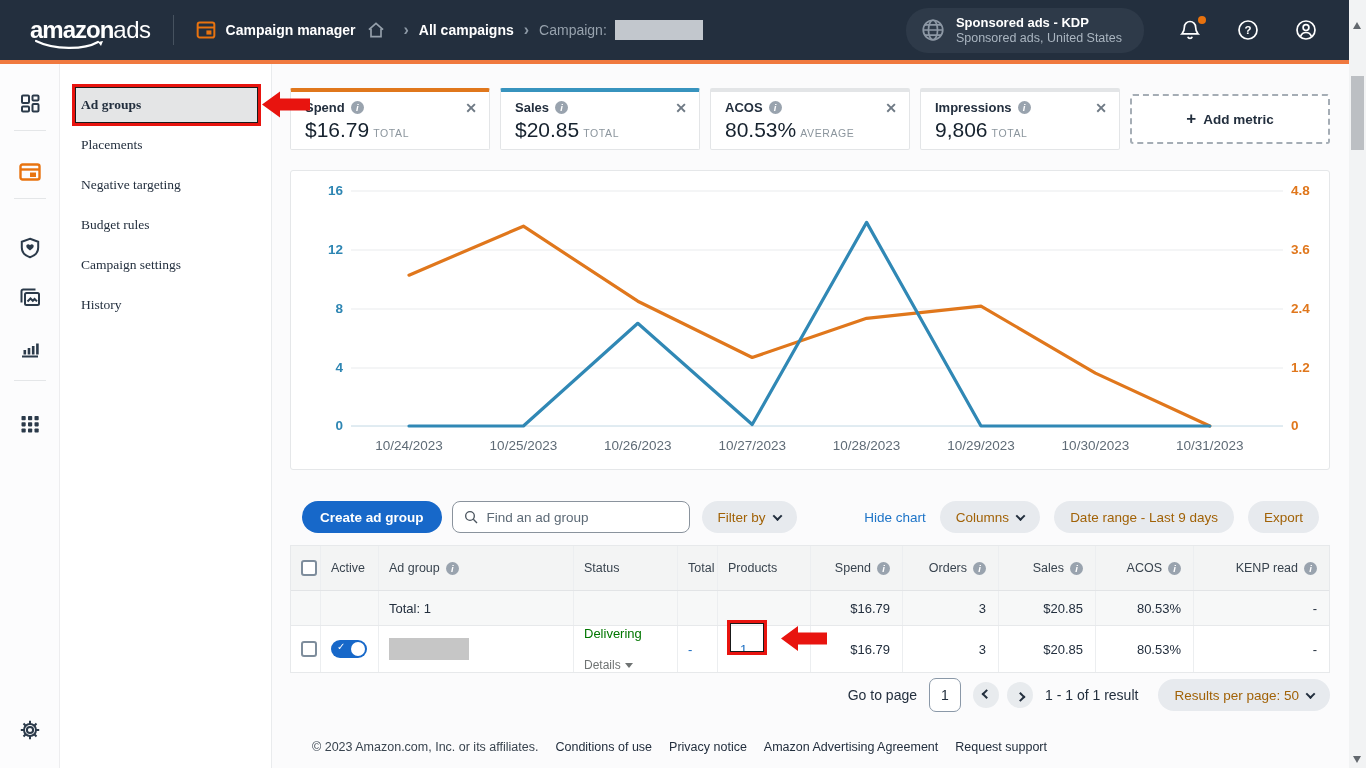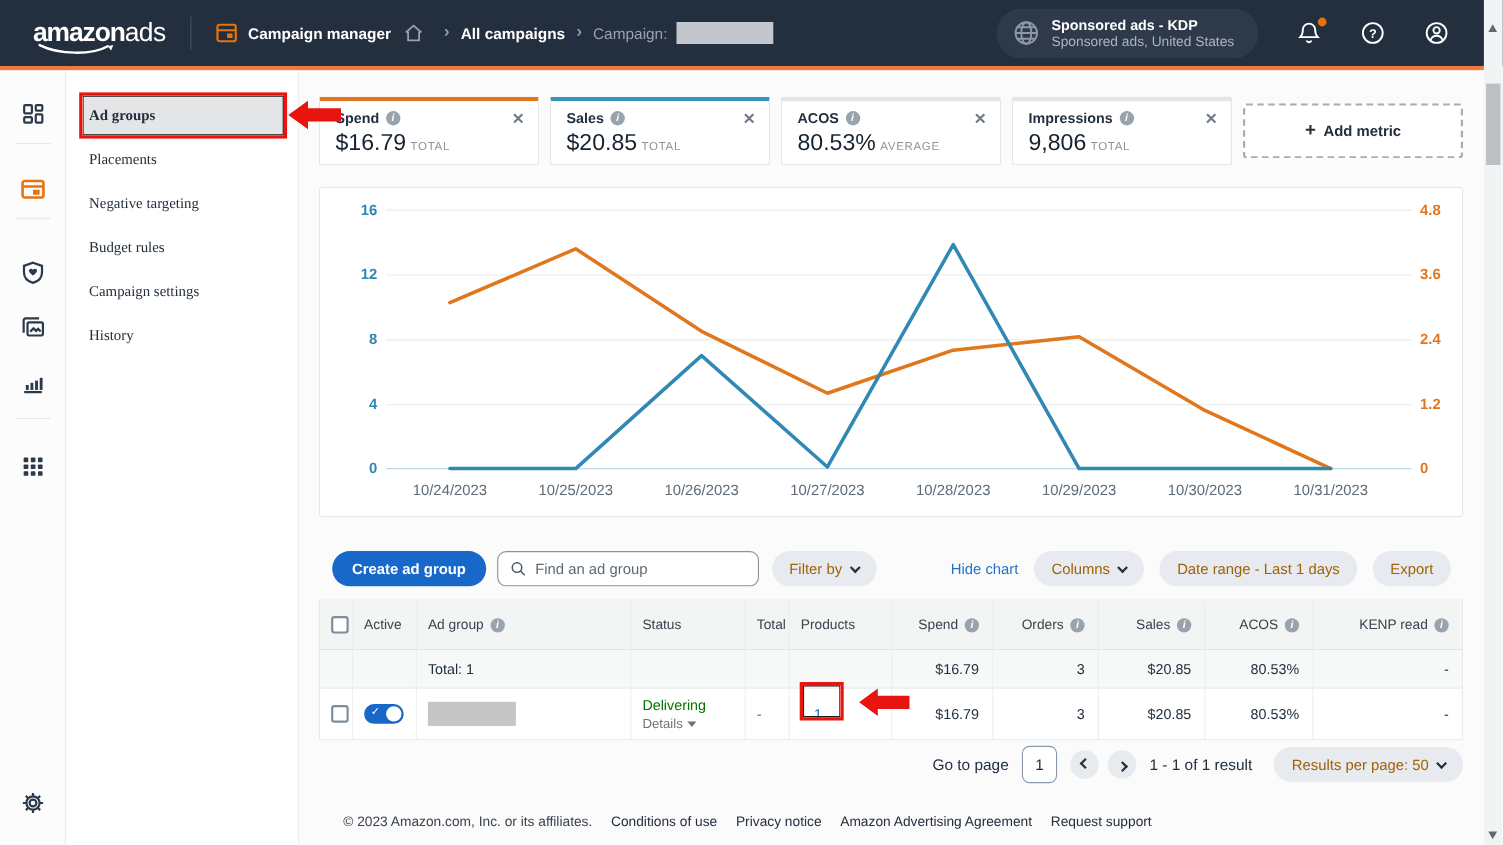--- a/index.html
+++ b/index.html
@@ -77,21 +77,21 @@
   .trow > div:last-child { border-right:none; }
   .thead { height:45px; background:#f3f4f4; font-size:12.5px; color:#39444f; border-bottom:1px solid #e2e4e6; }
   .t-total { height:35px; background:#f7f8f8; font-size:13px; border-bottom:1px solid #e7e9eb; }
   .t-data { height:46px; font-size:13px; }
   .num { justify-content:flex-end; padding-right:12px !important; }
   .cb { width:16px; height:16px; border:2px solid #7e8d9c; border-radius:3px; background:#fff; cursor:pointer; flex:none; }
   .toggle { position:relative; width:36px; height:18px; border-radius:9px; background:#1768c9; cursor:pointer; flex:none; }
   .toggle .knob { position:absolute; right:2px; top:2px; width:14px; height:14px; border-radius:50%; background:#fff; }
   .toggle .chk { position:absolute; left:6px; top:1px; color:#fff; font-size:10px; }
   .redact-lg { width:80px; height:22px; background:#c6c6c6; }
-  .status-cell { flex-direction:column; align-items:flex-start !important; justify-content:center; gap:3px; }
+  .status-cell { flex-direction:column; align-items:flex-start !important; justify-content:space-between; gap:3px; }
   .delivering { color:#007600; font-size:13px; }
   .details { color:#6f7373; font-size:12px; display:flex; align-items:center; gap:4px; cursor:pointer; }
   .tri-down { width:0; height:0; border-left:4px solid transparent; border-right:4px solid transparent; border-top:5px solid #6f7373; }
   .blue-link { color:#1a6dc2; cursor:pointer; text-decoration:none; }
 
   
   .pagination { position:absolute; left:18px; top:614px; width:1040px; display:flex; align-items:center; justify-content:flex-end; gap:12px; font-size:14px; }
   .page-input { width:32px; height:34px; border:1px solid #8a98a8; border-radius:7px; text-align:center; font-size:14px; font-family:inherit; color:#232f3e; }
   .circ-btn { width:26px; height:26px; border-radius:50%; background:#e8ebee; display:flex; align-items:center; justify-content:center; cursor:pointer; }
   .chev { width:7px; height:7px; border-right:2px solid #232f3e; border-bottom:2px solid #232f3e; }
@@ -341,21 +341,21 @@
     <button class="pill" style="margin-left:12px">
         <span>Filter by</span>
         <span class="caret"></span>
       </button>
     <div class="tb-right-group">
       <a class="link">Hide chart</a>
       <button class="pill">
           <span>Columns</span>
           <span class="caret"></span>
         </button>
-      <button class="pill">Date range - Last 1 days</button>
+      <button class="pill">Date range - Last 9 days</button>
       <button class="pill">Export</button>
     </div>
   </div>
 
   <div class="grid-table">
     <div class="trow thead">
       <div>
           <span class="cb"></span>
         </div>
       <div>Active</div>

